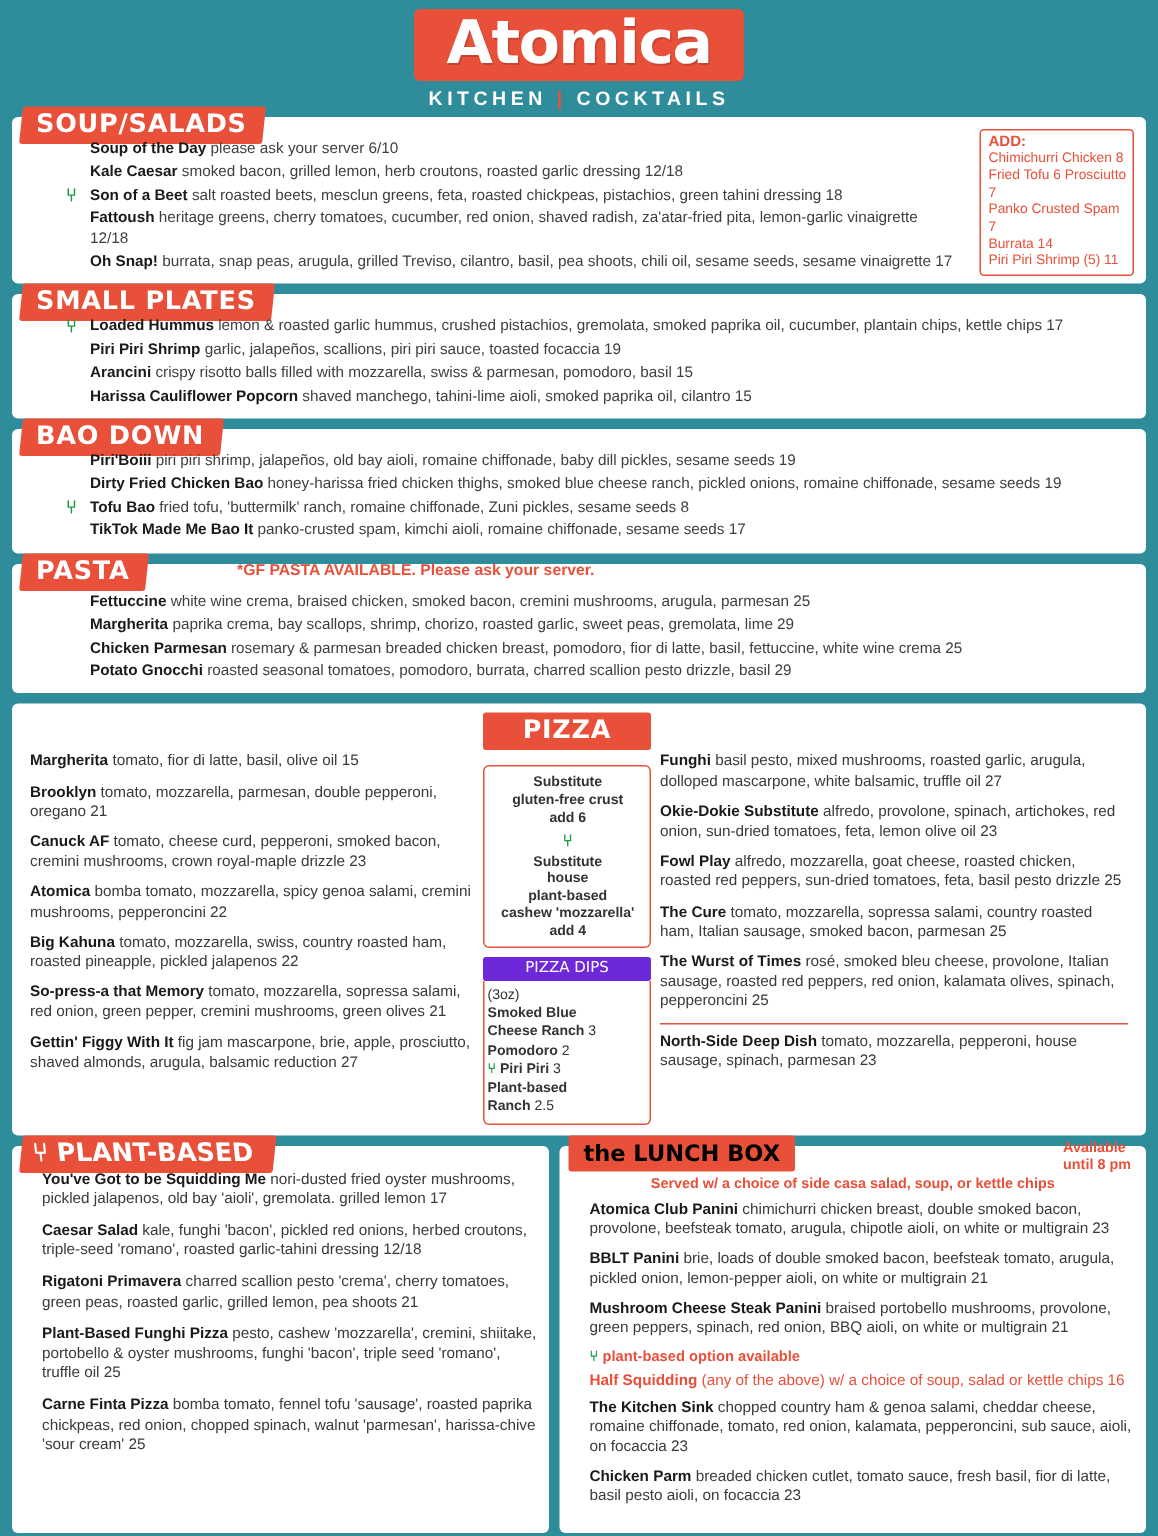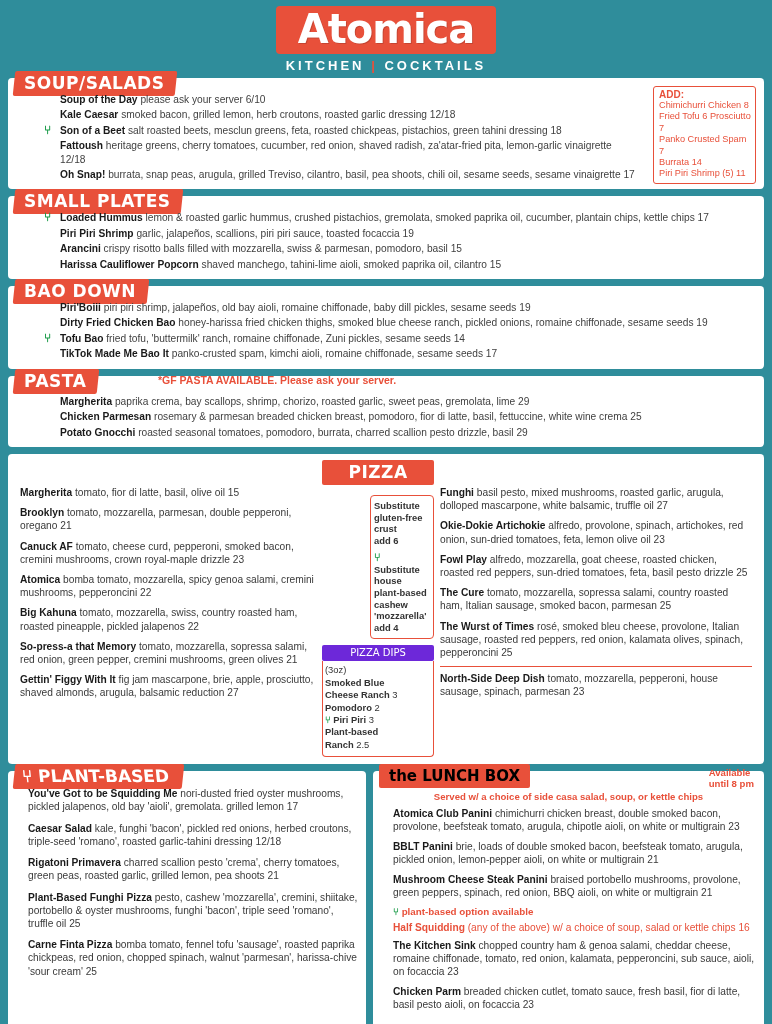--- a/index.html
+++ b/index.html
@@ -91,24 +91,23 @@
   .pizza-wrap { position:relative; }
   .pizza-cols { display:flex; gap:6px; }
   .pz-left { width: 300px; padding-left:4px; }
   .pz-mid { width: 112px; }
   .pz-right { flex:1; padding-right:4px; }
   .pz-item { font-size:10.2px; line-height:13.2px; margin-bottom:7px; color:#3a3a3a; position:relative; padding-left:0; }
   .pz-item b { color:#1a1a1a; }
 
   .sub-box {
     border:1.5px solid #e8503a; border-radius:4px;
-    text-align:left; font-size:9.4px; line-height:11.6px;
+    text-align:center; font-size:9.4px; line-height:11.6px;
     padding:4px 2px 5px 3px; color:#333; font-weight:bold;
     position:relative;
-    margin-left:48px;
   }
   .sub-box .vg { color:#1c9c4a; font-size:11px; }
   .dips-title {
     background:#6d28d9; color:#fff; font-weight:normal; font-size:10px;
     text-align:center; padding:2px 0 3px 0; margin-top:6px; border-radius:2px;
     font-family:"DejaVu Sans", sans-serif;
   }
   .dips-box {
     border:1.5px solid #e8503a; border-top:none; border-radius:0 0 4px 4px;
     text-align:left; font-size:9.4px; line-height:12.4px; padding:3px 2px 5px;
@@ -196,29 +195,30 @@
       <div class="item"><span class="veg"></span><b>Arancini</b> <span class="desc">crispy risotto balls filled with mozzarella, swiss &amp; parmesan, pomodoro, basil  15</span></div>
       <div class="item"><span class="veg"></span><b>Harissa Cauliflower Popcorn</b> <span class="desc">shaved manchego, tahini-lime aioli, smoked paprika oil, cilantro  15</span></div>
     </div>
   </div>
 
   <div class="band">
     <div class="sec-title"><span>BAO DOWN</span></div>
     <div style="padding-left:22px;">
       <div class="item"><span class="veg"></span><b>Piri'Boiii</b> <span class="desc">piri piri shrimp, jalapeños, old bay aioli, romaine chiffonade, baby dill pickles, sesame seeds 19</span></div>
       <div class="item"><span class="veg"></span><b>Dirty Fried Chicken Bao</b> <span class="desc">honey-harissa fried chicken thighs, smoked blue cheese ranch, pickled onions, romaine chiffonade, sesame seeds 19</span></div>
-      <div class="item"><span class="veg">⑂</span><b>Tofu Bao</b> <span class="desc">fried tofu, 'buttermilk' ranch, romaine chiffonade, Zuni pickles, sesame seeds 14</span></div>
+      <div class="item"><span class="veg">⑂</span><b>Tofu Bao</b> <span class="desc">fried tofu, 'buttermilk' ranch, romaine chiffonade, Zuni pickles, sesame seeds 8</span></div>
       <div class="item"><span class="veg"></span><b>TikTok Made Me Bao It</b> <span class="desc">panko-crusted spam, kimchi aioli, romaine chiffonade, sesame seeds 17</span></div>
     </div>
   </div>
 
   <div class="band">
     <div class="sec-title"><span>PASTA</span></div>
     <div class="note-inline">*GF PASTA AVAILABLE. Please ask your server.</div>
     <div style="padding-left:22px; padding-top:4px;">
+      <div class="item"><span class="veg"></span><b>Fettuccine</b> <span class="desc">white wine crema, braised chicken, smoked bacon, cremini mushrooms, arugula, parmesan  25</span></div>
       <div class="item"><span class="veg"></span><b>Margherita</b> <span class="desc">paprika crema, bay scallops, shrimp, chorizo, roasted garlic, sweet peas, gremolata, lime  29</span></div>
       <div class="item"><span class="veg"></span><b>Chicken Parmesan</b> <span class="desc">rosemary &amp; parmesan breaded chicken breast, pomodoro, fior di latte, basil, fettuccine, white wine crema  25</span></div>
       <div class="item"><span class="veg"></span><b>Potato Gnocchi</b> <span class="desc">roasted seasonal tomatoes, pomodoro, burrata, charred scallion pesto drizzle, basil 29</span></div>
     </div>
   </div>
 
   <div class="band pizza-wrap" style="padding-top:6px;">
     <div class="pizza-cols">
       <div class="pz-left">
         <div style="height:26px;"></div>
@@ -254,21 +254,21 @@
           <div><b>Pomodoro</b> <span>2</span></div>
           <div><span class="leaf">⑂</span> <b>Piri Piri</b> <span>3</span></div>
           <div><b>Plant-based</b></div>
           <div><b>Ranch</b> <span>2.5</span></div>
         </div>
       </div>
 
       <div class="pz-right">
         <div style="height:26px;"></div>
         <div class="pz-item"><b>Funghi</b> <span class="desc">basil pesto, mixed mushrooms, roasted garlic, arugula, dolloped mascarpone, white balsamic, truffle oil  27</span></div>
-        <div class="pz-item"><b>Okie-Dokie Artichokie</b> <span class="desc">alfredo, provolone, spinach, artichokes, red onion, sun-dried tomatoes, feta, lemon olive oil  23</span></div>
+        <div class="pz-item"><b>Okie-Dokie Substitute</b> <span class="desc">alfredo, provolone, spinach, artichokes, red onion, sun-dried tomatoes, feta, lemon olive oil  23</span></div>
         <div class="pz-item"><b>Fowl Play</b> <span class="desc">alfredo, mozzarella, goat cheese, roasted chicken, roasted red peppers, sun-dried tomatoes, feta, basil pesto drizzle  25</span></div>
         <div class="pz-item"><b>The Cure</b> <span class="desc">tomato, mozzarella, sopressa salami, country roasted ham, Italian sausage, smoked bacon, parmesan  25</span></div>
         <div class="pz-item"><b>The Wurst of Times</b> <span class="desc">rosé, smoked bleu cheese, provolone, Italian sausage, roasted red peppers, red onion, kalamata olives, spinach, pepperoncini  25</span></div>
         <hr class="hr-red">
         <div class="pz-item"><b>North-Side Deep Dish</b> <span class="desc">tomato, mozzarella, pepperoni, house sausage, spinach, parmesan  23</span></div>
       </div>
     </div>
   </div>
 
   <div class="bottom">

